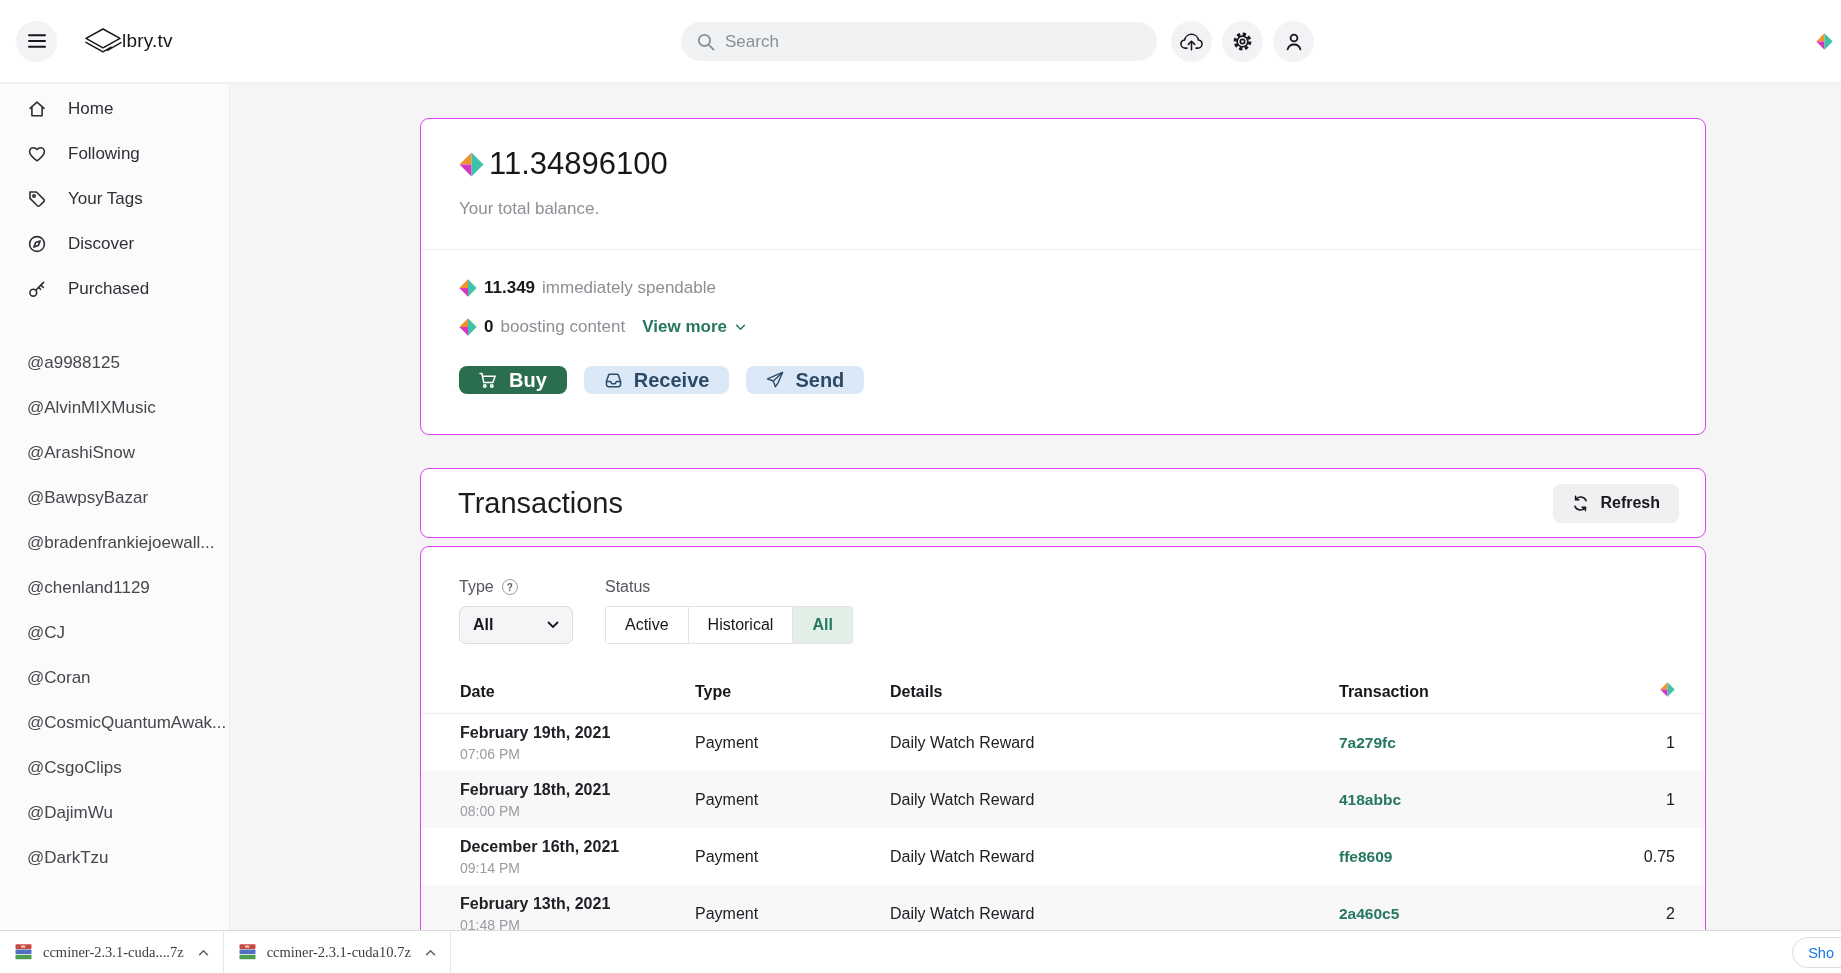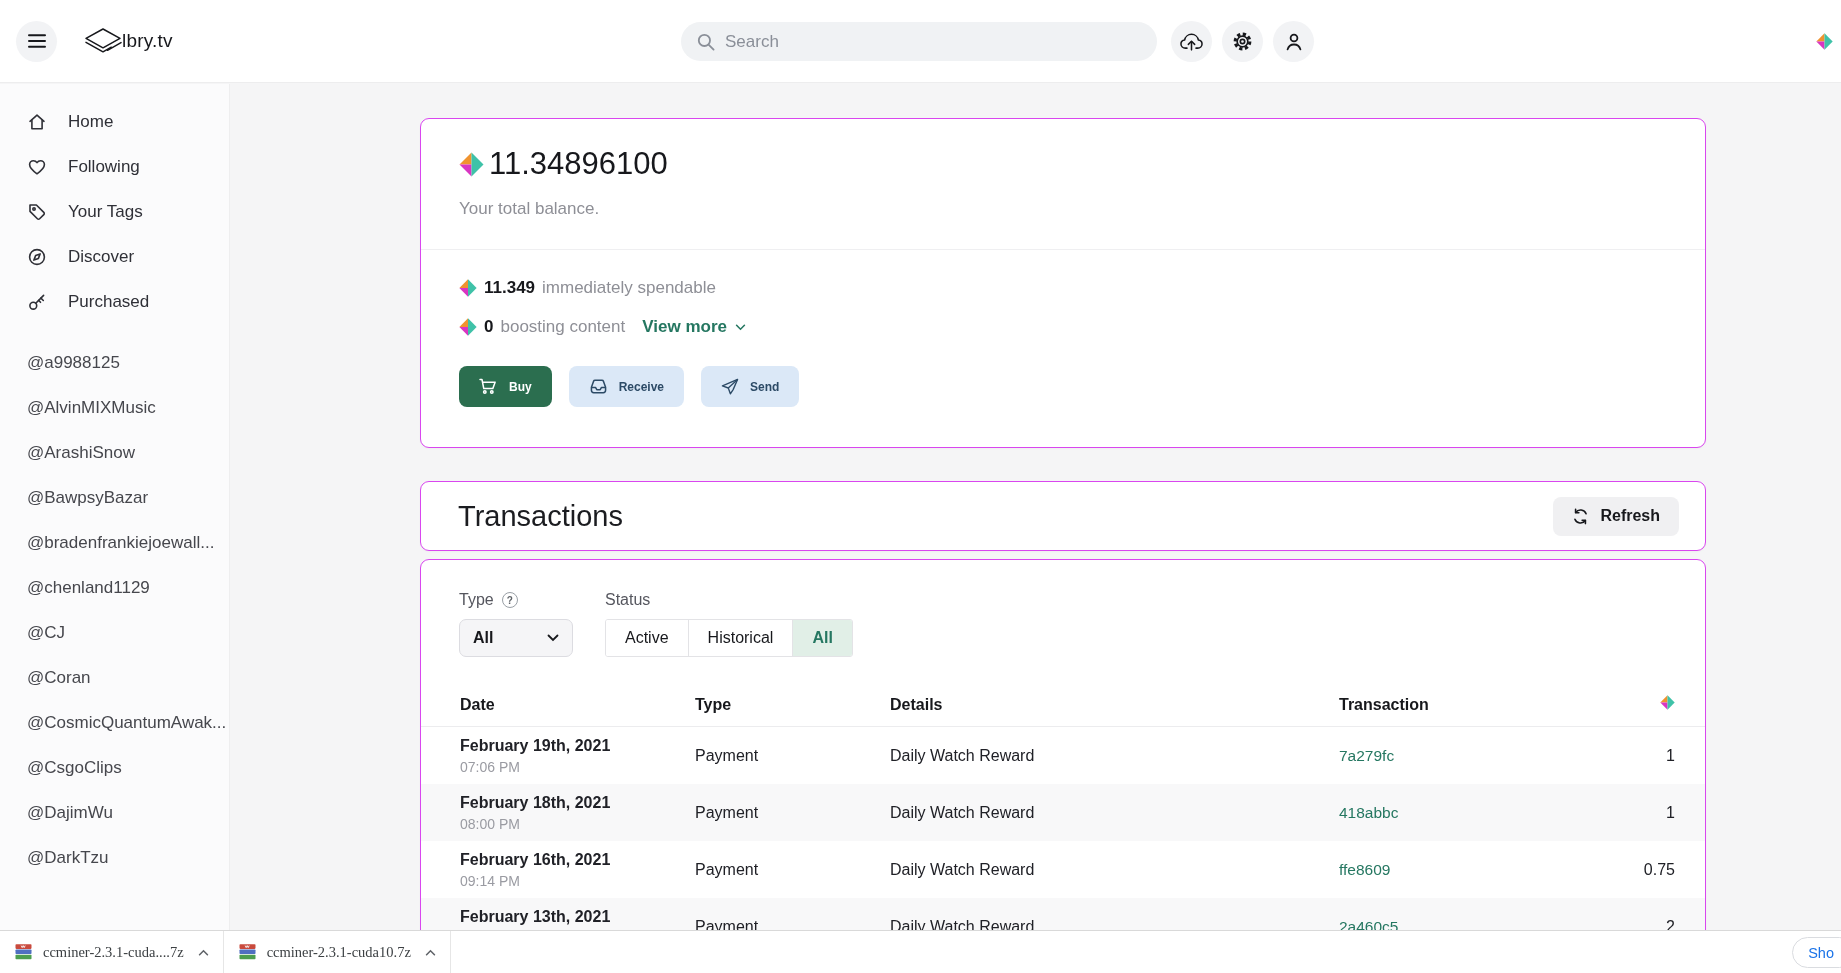--- a/index.html
+++ b/index.html
@@ -35,21 +35,21 @@
   .search-wrap input::placeholder { color:#8a8f98; }
   .header-actions { position:absolute; left:1171px; top:21px; display:flex; gap:10px; }
   .header-lbc { position:absolute; right:8px; top:33px; cursor:pointer; background:none; border:none; }
 
   
   .sidebar {
     position:fixed; top:84px; left:0; bottom:0; width:230px;
     background:#fbfbfc; border-right:1px solid #eeeeef; padding-top:15px; z-index:5;
   }
   .nav-item {
-    height:45px; display:flex; align-items:center; gap:21px;
+    height:45px; display:flex; gap:21px;
     padding-left:27px; font-size:17px; color:#2f3037; cursor:pointer; white-space:nowrap;
   }
   .nav-item svg { flex:none; }
   .channels { margin-top:16px; }
   .channel-item {
     height:45px; display:flex; align-items:center;
     padding-left:27px; font-size:17px; color:#46474d; cursor:pointer; white-space:nowrap;
   }
 
   
@@ -67,23 +67,23 @@
   .balance-bottom { padding:28px 38px 40px; }
   .spend-row { display:flex; align-items:center; gap:7px; font-size:17px; color:#8e8f96; }
   .spend-row + .spend-row { margin-top:19px; }
   .amt-strong { color:#17181c; font-weight:700; }
   .view-more {
     display:inline-flex; align-items:center; gap:8px; margin-left:10px;
     color:#257761; font-weight:700; font-size:17px; background:none; border:none; cursor:pointer;
   }
   .actions { display:flex; gap:17px; margin-top:29px; }
   .btn {
-    height:41px; border:none; border-radius:8px; cursor:pointer;
+    height:28px; border:none; border-radius:8px; cursor:pointer;
     display:inline-flex; align-items:center; gap:11px; padding:0 20px;
-    font-size:12px; font-weight:700; font-family:"Liberation Sans",sans-serif;
+    font-size:20px; font-weight:700; font-family:"Liberation Sans",sans-serif;
   }
   .btn-buy { background:#2b6e4f; color:#fff; }
   .btn-alt { background:#dbe8f7; color:#2c4a66; }
 
   .tx-head-card {
     margin-top:33px; height:70px;
     display:flex; align-items:center; justify-content:space-between;
     padding:0 26px 0 37px;
   }
   .tx-title { font-size:29px; font-weight:300; color:#1b1c20; }
@@ -122,21 +122,21 @@
   .t-row {
     display:grid; grid-template-columns:235px 195px 449px 280px 1fr;
     align-items:center; padding:0 30px 0 39px;
   }
   .t-head { height:44px; border-bottom:1px solid #ececee; font-weight:700; color:#17181c; }
   .t-head .lbc-col { justify-self:end; }
   .t-body .t-row { height:57px; color:#202127; }
   .t-body .t-row:nth-child(even) { background:#f8f8f9; }
   .cell-date div:first-child { font-size:16px; color:#202127;font-weight:bold; }
   .cell-time { font-size:14px; color:#9a9ba2; margin-top:4px; }
-  .tx-link { color:#257761; font-weight:400; font-size:15.5px; text-decoration:none; cursor:pointer; background:none; border:none; text-align:left; font-family:"Liberation Sans",sans-serif; }
+  .tx-link { color:#257761; font-weight:700; font-size:15.5px; text-decoration:none; cursor:pointer; background:none; border:none; text-align:left; font-family:"Liberation Sans",sans-serif; }
   .cell-amount { text-align:right; }
 
   
   .downloads-bar {
     position:fixed; left:0; right:0; bottom:0; height:43px;
     background:#fff; border-top:1px solid #d9d9d9;
     display:flex; align-items:center; z-index:30;
   }
   .dl-item {
     height:100%; display:flex; align-items:center; gap:11px;
@@ -440,21 +440,21 @@
             <div class="cell-time">08:00 PM</div>
           </div>
           <span>Payment</span>
           <span>Daily Watch Reward</span>
           <button class="tx-link">418abbc</button>
           <span class="cell-amount">1</span>
         </div>
 
         <div class="t-row">
           <div class="cell-date">
-            <div>February 16th, 2021</div>
+            <div>December 16th, 2021</div>
             <div class="cell-time">09:14 PM</div>
           </div>
           <span>Payment</span>
           <span>Daily Watch Reward</span>
           <button class="tx-link">ffe8609</button>
           <span class="cell-amount">0.75</span>
         </div>
 
         <div class="t-row">
           <div class="cell-date">

